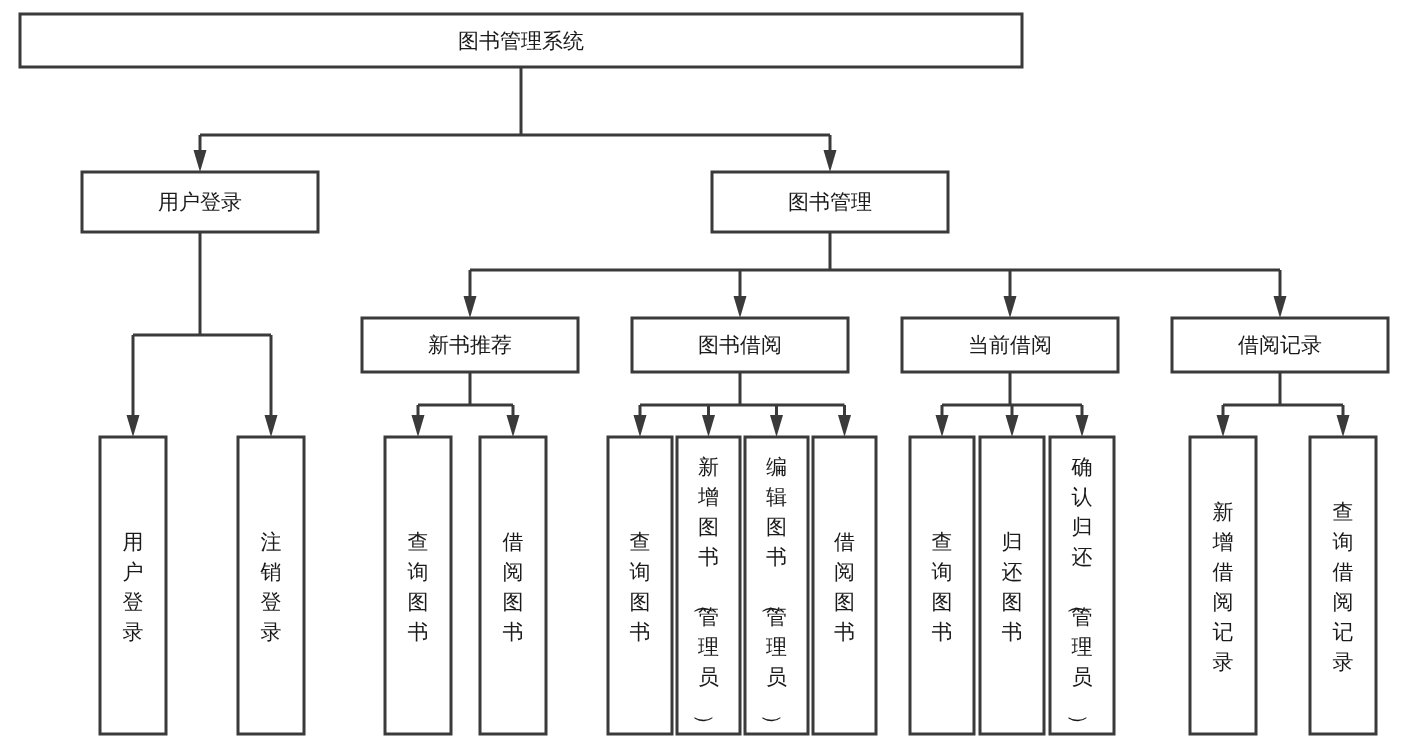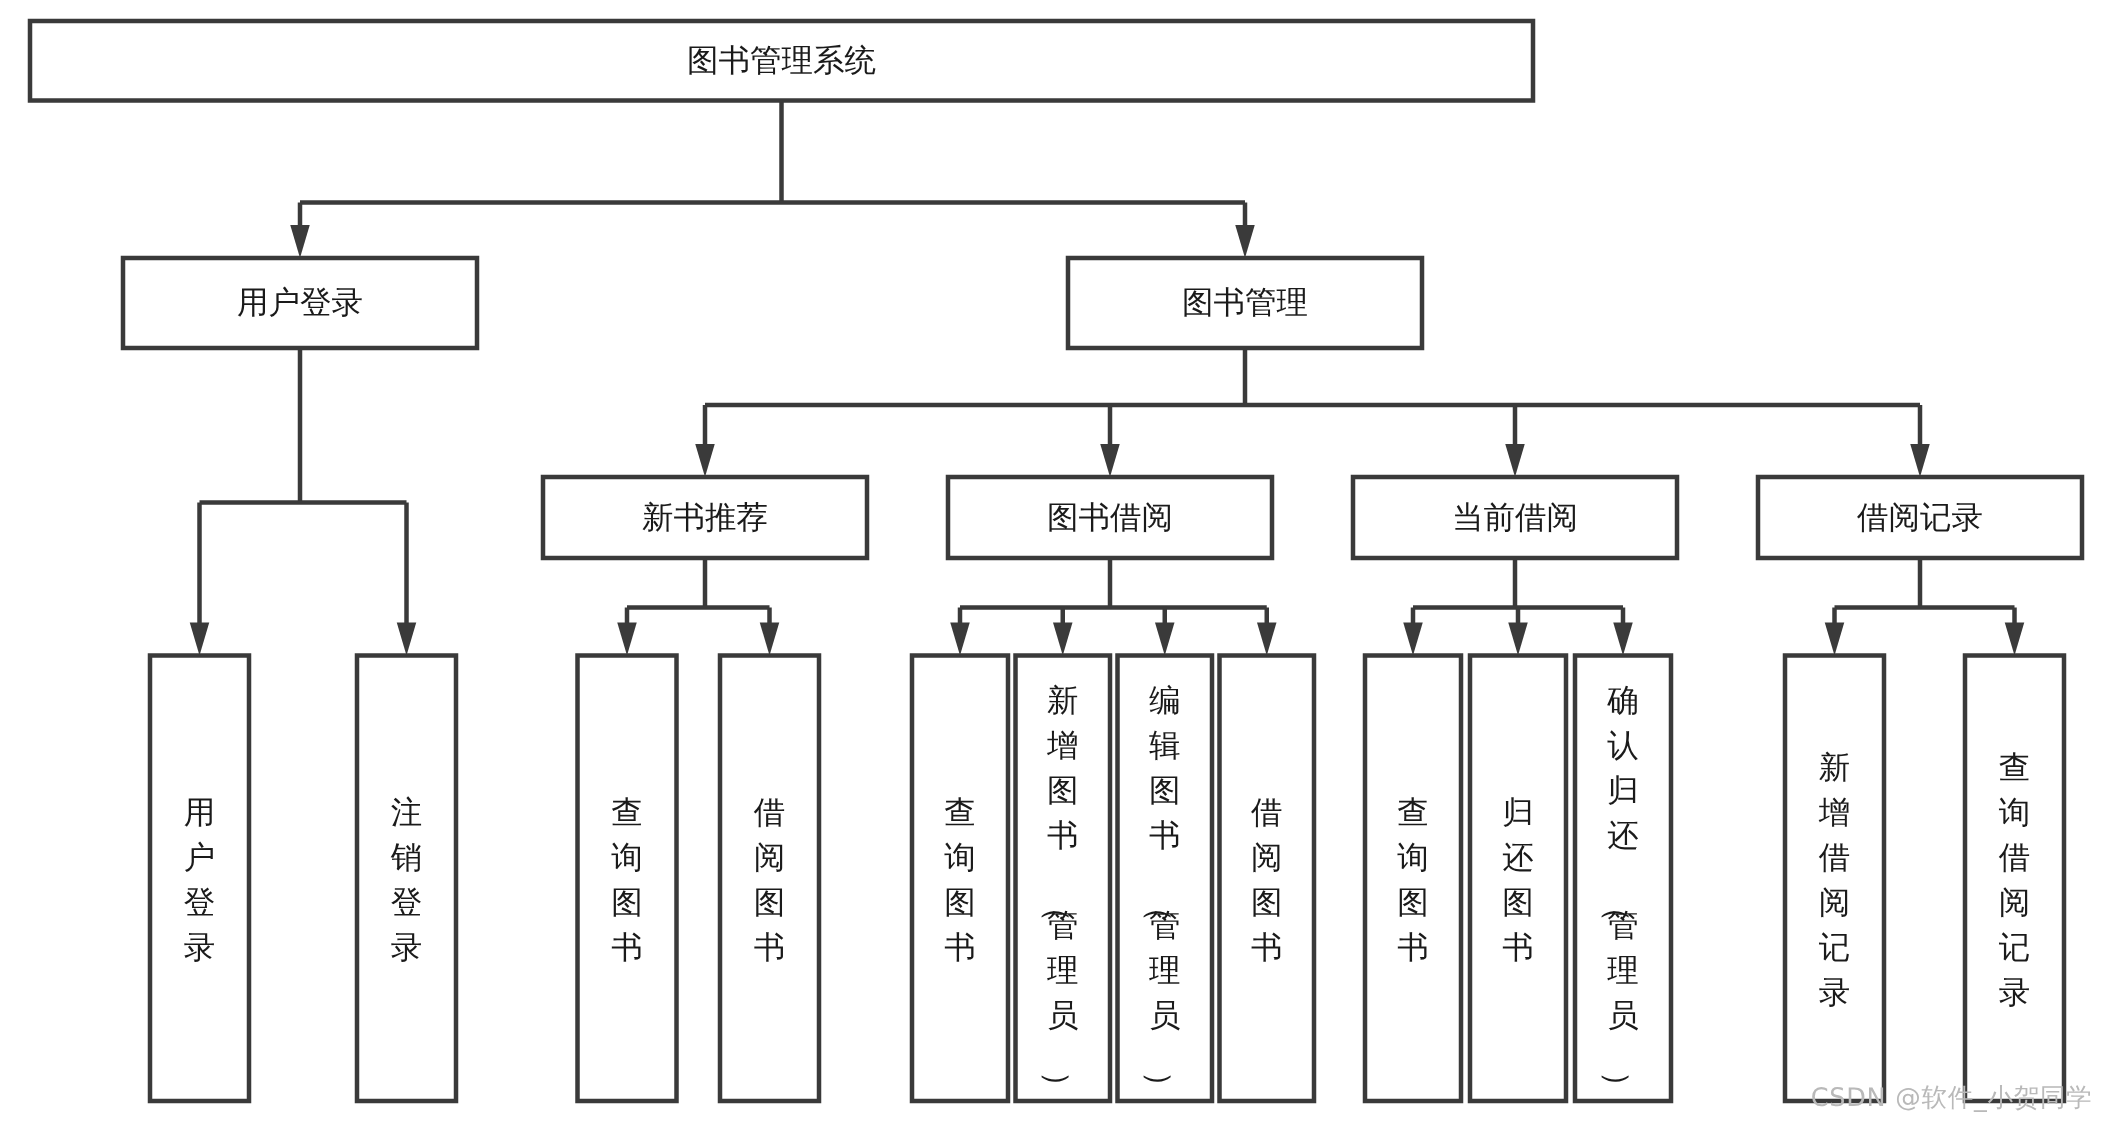--- a/index.html
+++ b/index.html
@@ -202,14 +202,13 @@
         <g>
           <rect class="node-box" x="1190" y="437" width="66" height="297"></rect>
           <text class="node-label-v" x="1223" y="518.9"><tspan x="1223" dy="0">新</tspan><tspan x="1223" dy="30">增</tspan><tspan x="1223" dy="30">借</tspan><tspan x="1223" dy="30">阅</tspan><tspan x="1223" dy="30">记</tspan><tspan x="1223" dy="30">录</tspan></text>
         </g>
         <g>
           <rect class="node-box" x="1310" y="437" width="66" height="297"></rect>
           <text class="node-label-v" x="1343" y="518.9"><tspan x="1343" dy="0">查</tspan><tspan x="1343" dy="30">询</tspan><tspan x="1343" dy="30">借</tspan><tspan x="1343" dy="30">阅</tspan><tspan x="1343" dy="30">记</tspan><tspan x="1343" dy="30">录</tspan></text>
         </g>
       </g>
   </svg>
-  <div class="watermark">CSDN @软件_小贺同学</div>
 </div>
 
 </body></html>

